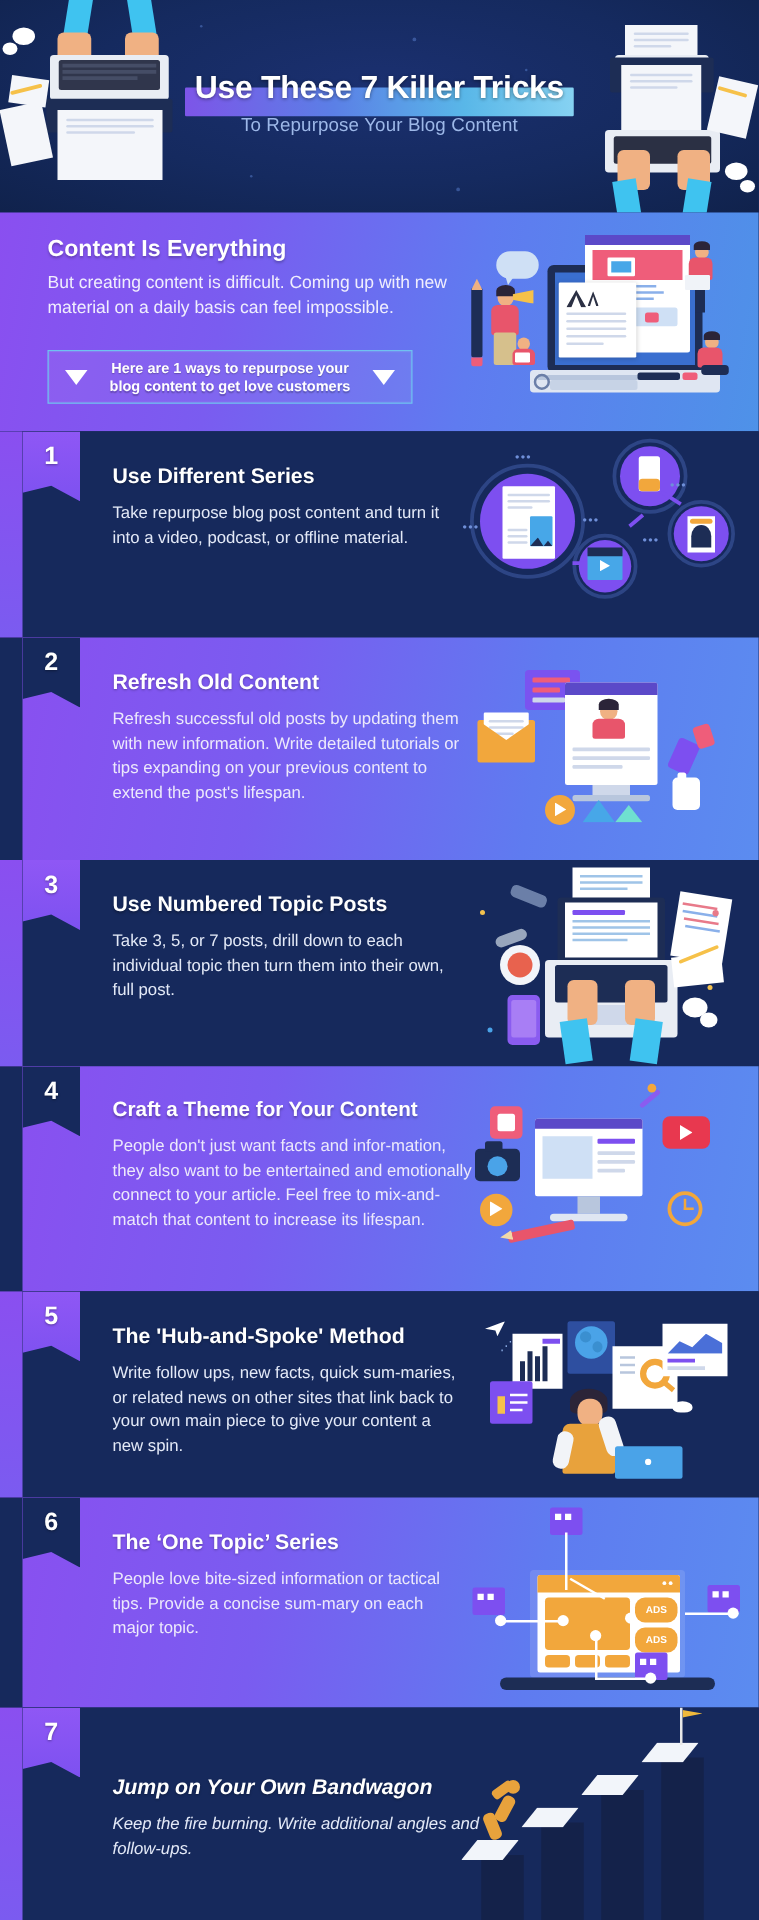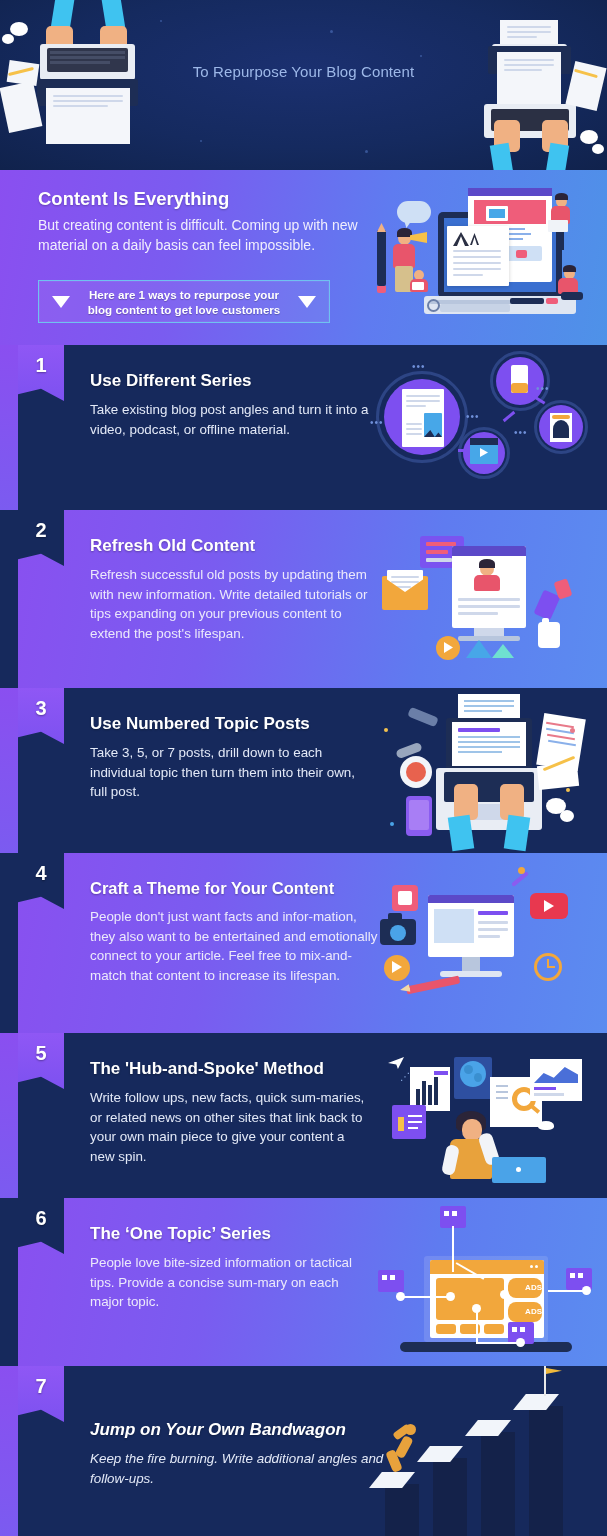--- a/index.html
+++ b/index.html
@@ -191,21 +191,21 @@
   .flag { background:#f0b93c; }
 
   .person-head { background:#f0b183; border-radius:50%; }
   .person-hair { background:#2b2438; border-radius:50% 50% 0 0; }
   .shirt-or { background:#e8a23c; border-radius:6px 6px 2px 2px; }
   .shirt-rd { background:#e8556b; border-radius:5px 5px 2px 2px; }
   .shirt-wh { background:#f2f4f8; border-radius:5px 5px 2px 2px; }
   .pants-k  { background:#d6c08c; border-radius:2px; }
   .adslbl {
     background:#f2a73c; border-radius:8px; color:#fff;
-    font-size:8px; font-weight:bold; text-align:right;
+    font-size:8px; font-weight:bold; text-align:center;
   }
   .line-w { background:#ffffff; }
   .node-w { background:#ffffff; border-radius:50%; }
   .ppanel { background:#7d4ff0; }
 </style>
 </head>
 <body>
 
 <div class="infographic">
 
@@ -256,20 +256,23 @@
       <div class="sh hand" style="left:542px;top:120px;width:26px;height:32px;"></div>
       <div class="sh arm" style="left:492px;top:144px;width:19px;height:30px;transform:rotate(-9deg);"></div>
       <div class="sh arm" style="left:548px;top:144px;width:19px;height:30px;transform:rotate(9deg);"></div>
       <div class="sh paper" style="left:570px;top:64px;width:32px;height:44px;transform:rotate(13deg);"></div>
       <div class="sh yellow" style="left:574px;top:72px;width:24px;height:3px;transform:rotate(16deg);border-radius:2px;"></div>
       <div class="sh white circle" style="left:580px;top:130px;width:18px;height:14px;"></div>
       <div class="sh white circle" style="left:592px;top:144px;width:12px;height:10px;"></div>
     </div>
 
     <div class="header-title-wrap">
+      <span class="title-hl">
+        <span class="header-title">Use These 7 Killer Tricks</span>
+      </span>
       <div class="header-sub">To Repurpose Your Blog Content</div>
     </div>
   </div>
 
   <div class="intro">
     <div class="ill">
 
       <div class="sh navy" style="left:438px;top:42px;width:124px;height:86px;border-radius:5px;"></div>
       <div class="sh" style="left:444px;top:48px;width:112px;height:74px;background:#3a6fd0;"></div>
       <div class="sh white" style="left:468px;top:18px;width:84px;height:94px;border-radius:2px;"></div>
@@ -342,21 +345,21 @@
       </div>
       <div class="cta-arrow"></div>
     </div>
   </div>
 
   <div class="section sec-dark" style="height:165px;">
     <div class="rail rail-purple"></div>
     <div class="badge badge-purple">1</div>
     <div class="body-text">
       <div class="sec-title">Use Different Series</div>
-      <div class="sec-desc">Take existing blog post angles and turn it into a video, podcast, or offline material.</div>
+      <div class="sec-desc">Take repurpose blog post content and turn it into a video, podcast, or offline material.</div>
     </div>
     <div class="art">
       <div class="sh ring" style="left:6px;top:26px;width:92px;height:92px;"></div>
       <div class="sh purpcirc" style="left:14px;top:34px;width:76px;height:76px;"></div>
       <div class="sh white" style="left:32px;top:44px;width:42px;height:58px;border-radius:1px;"></div>
       <div class="sh bar" style="left:36px;top:50px;width:34px;height:2px;"></div>
       <div class="sh bar" style="left:36px;top:55px;width:34px;height:2px;"></div>
       <div class="sh bar" style="left:36px;top:60px;width:20px;height:2px;"></div>
       <div class="sh bar" style="left:36px;top:78px;width:16px;height:2px;"></div>
       <div class="sh bar" style="left:36px;top:83px;width:16px;height:2px;"></div>

